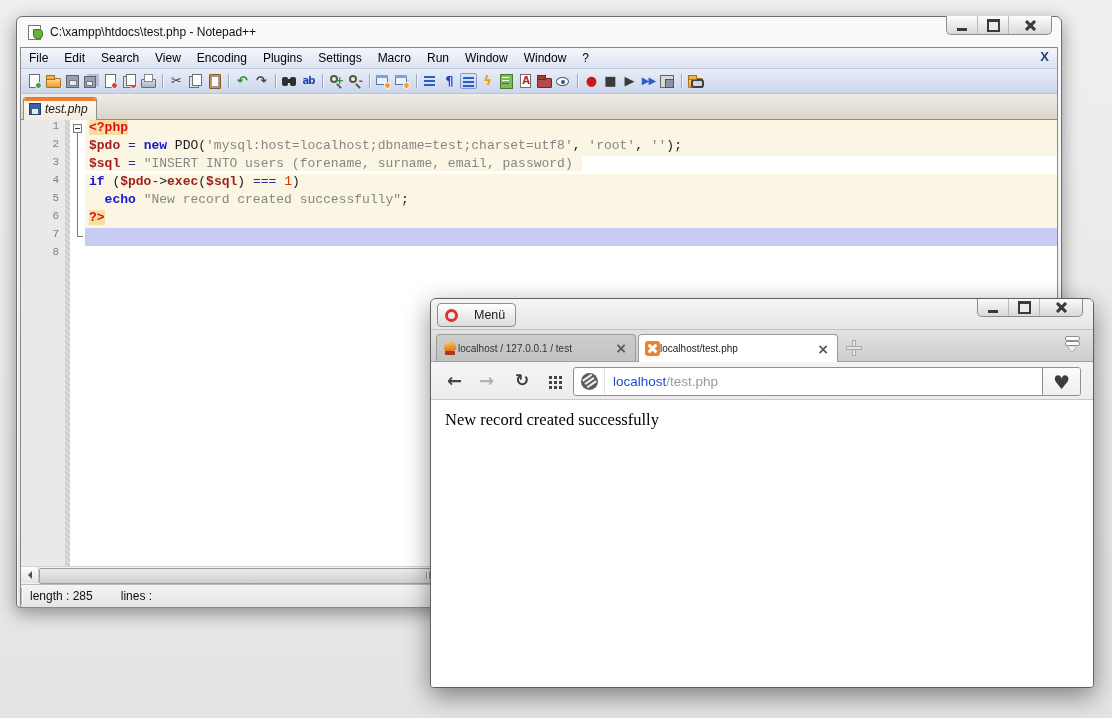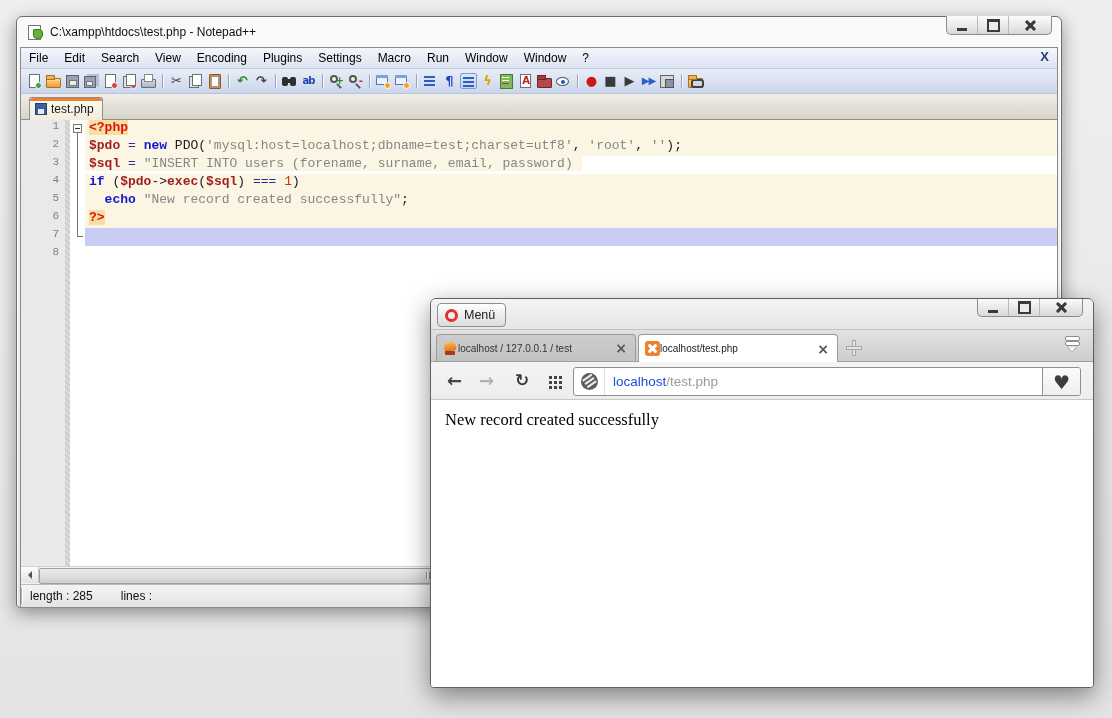--- a/index.html
+++ b/index.html
@@ -76,21 +76,21 @@
   .k-lines::before{content:"";position:absolute;left:2px;top:3px;width:11px;height:2px;background:#2B5FC4;box-shadow:0 4px 0 #2B5FC4,0 8px 0 #2B5FC4;}
   .k-lines.pressed{border:1px solid #8899CC;background:linear-gradient(#DDE6F8,#C6D4F0);border-radius:2px;box-sizing:border-box;}
   .k-map::before{content:"";position:absolute;left:2px;top:1px;width:11px;height:13px;background:#7DBB5A;border:1px solid #4A7A30;}
   .k-map::after{content:"";position:absolute;left:4px;top:4px;width:7px;height:1px;background:#FFF;box-shadow:0 3px 0 #FFF,0 6px 0 #C03030;}
   .k-funcdoc::before{content:"";position:absolute;left:3px;top:1px;width:9px;height:12px;background:#FFF;border:1px solid #6E6E6E;}
   .k-eye::before{content:"";position:absolute;left:1px;top:4px;width:13px;height:9px;background:#FFF;border:1px solid #556;border-radius:50%;box-sizing:border-box;}
   .k-eye::after{content:"";position:absolute;left:6px;top:7px;width:4px;height:4px;background:#2255AA;border-radius:50%;}
   .k-savemacro::before{content:"";position:absolute;left:1px;top:2px;width:12px;height:11px;background:#D8D8D8;border:1px solid #666;}
   .k-savemacro::after{content:"";position:absolute;left:6px;top:6px;width:7px;height:7px;background:#8B93A8;border:1px solid #555;}
 
-  .np-tabbar{height:25px;background:linear-gradient(#EFEDE6,#D8D4C8);border-bottom:1px solid #8E8E8E;display:flex;align-items:flex-end;padding-left:8px;}
+  .np-tabbar{height:25px;background:linear-gradient(#EFEDE6,#D8D4C8);border-bottom:1px solid #8E8E8E;display:flex;align-items:flex-end;padding-left:2px;font-style:italic;}
   .np-tab{height:22px;display:flex;align-items:center;padding:0 8px 0 5px;border:1px solid #8E8E8E;border-bottom:none;border-radius:3px 3px 0 0;background:linear-gradient(#FDFBF4,#F1ECDC);position:relative;margin-bottom:-1px;}
   .np-tab::before{content:"";position:absolute;left:0;right:0;top:0;height:3px;background:#F07E2E;border-radius:3px 3px 0 0;}
   .np-tab-label{font-size:12px;color:#1A1A1A;margin-left:4px;}
   .np-tab-floppy{width:12px;height:12px;position:relative;}
   .np-tab-floppy::before{content:"";position:absolute;inset:0;background:#3B5FA0;border:1px solid #24406E;box-sizing:border-box;}
   .np-tab-floppy::after{content:"";position:absolute;left:3px;bottom:1px;width:6px;height:5px;background:#E8E8E8;}
 
   .np-editor{height:451px;display:flex;background:#FFF;position:relative;}
   .gutter{width:44px;background:#E9E9E9;flex:none;}
   .gnum{height:18px;line-height:18px;text-align:right;padding-right:6px;font:11px "Liberation Mono",monospace;color:#7E7E96;}
@@ -121,21 +121,21 @@
   .hs-grip{position:absolute;left:386px;top:3px;width:1px;height:7px;background:#909090;box-shadow:3px 0 0 #909090,6px 0 0 #909090,1px 0 0 #FFF,4px 0 0 #FFF,7px 0 0 #FFF;}
 
   .np-status{height:22px;background:linear-gradient(#F4F4F4,#E4E4E4);border-top:1px solid #BBB;display:flex;align-items:center;font-size:12px;color:#111;}
   .st-seg1{width:300px;padding-left:8px;}
   .st-div{width:1px;height:16px;background:#B5B5B5;box-shadow:1px 0 0 #FFF;}
   .st-seg2{padding-left:8px;display:flex;gap:28px;}
 
   
   #op-window{left:430px;top:298px;width:664px;height:390px;z-index:2;border:1px solid #5F5F5F;border-radius:6px 6px 4px 4px;background:#E9E9E9;box-shadow:0 8px 26px rgba(0,0,0,.45), inset 0 0 0 1px rgba(255,255,255,.7);display:flex;flex-direction:column;overflow:hidden;}
   .op-titlebar{height:30px;position:relative;background:linear-gradient(#F4F4F4,#E6E6E6);}
-  .op-menubtn{position:absolute;left:6px;top:4px;height:22px;display:flex;align-items:center;padding:0 10px 0 7px;border:1px solid #8F8F8F;border-radius:4px;background:linear-gradient(#FFFFFF,#DCDCDC);box-shadow:0 1px 0 rgba(255,255,255,.8) inset;}
+  .op-menubtn{position:absolute;left:6px;top:4px;height:22px;display:flex;align-items:center;padding:0 10px 0 7px;border:1px solid #8F8F8F;border-radius:4px;background:linear-gradient(#FFFFFF,#DCDCDC);box-shadow:0 1px 0 rgba(255,255,255,.8) inset;gap:10px;}
   .op-logo{width:13px;height:13px;border:3.5px solid #E03030;border-radius:50%;box-sizing:border-box;margin-right:6px;}
   .op-menulabel{font-size:12.5px;color:#222;}
   .op-tabbar{height:31px;background:linear-gradient(#E2E2E2,#CDCDCD);border-top:1px solid #C2C2C2;border-bottom:1px solid #9F9F9F;position:relative;display:flex;align-items:flex-end;padding-left:5px;}
   .optab{height:27px;width:200px;display:flex;align-items:center;padding:0 6px;border:1px solid #9A9A9A;border-bottom:none;border-radius:4px 4px 0 0;margin-right:2px;box-sizing:border-box;}
   .optab.inactive{background:linear-gradient(#CDCDCD,#C2C2C2);}
   .optab.active{background:#FFF;margin-bottom:-1px;height:28px;}
   .optab-label{flex:1;font-size:10px;color:#222;white-space:nowrap;overflow:hidden;text-overflow:clip;margin:0 0;}
   .optab.inactive .optab-label{color:#333;}
   .optab-close{font-size:14px;font-weight:bold;color:#555;padding:0 2px;font-family:"DejaVu Sans",sans-serif;}
   .ic-pma{width:15px;height:14px;position:relative;flex:none;}

